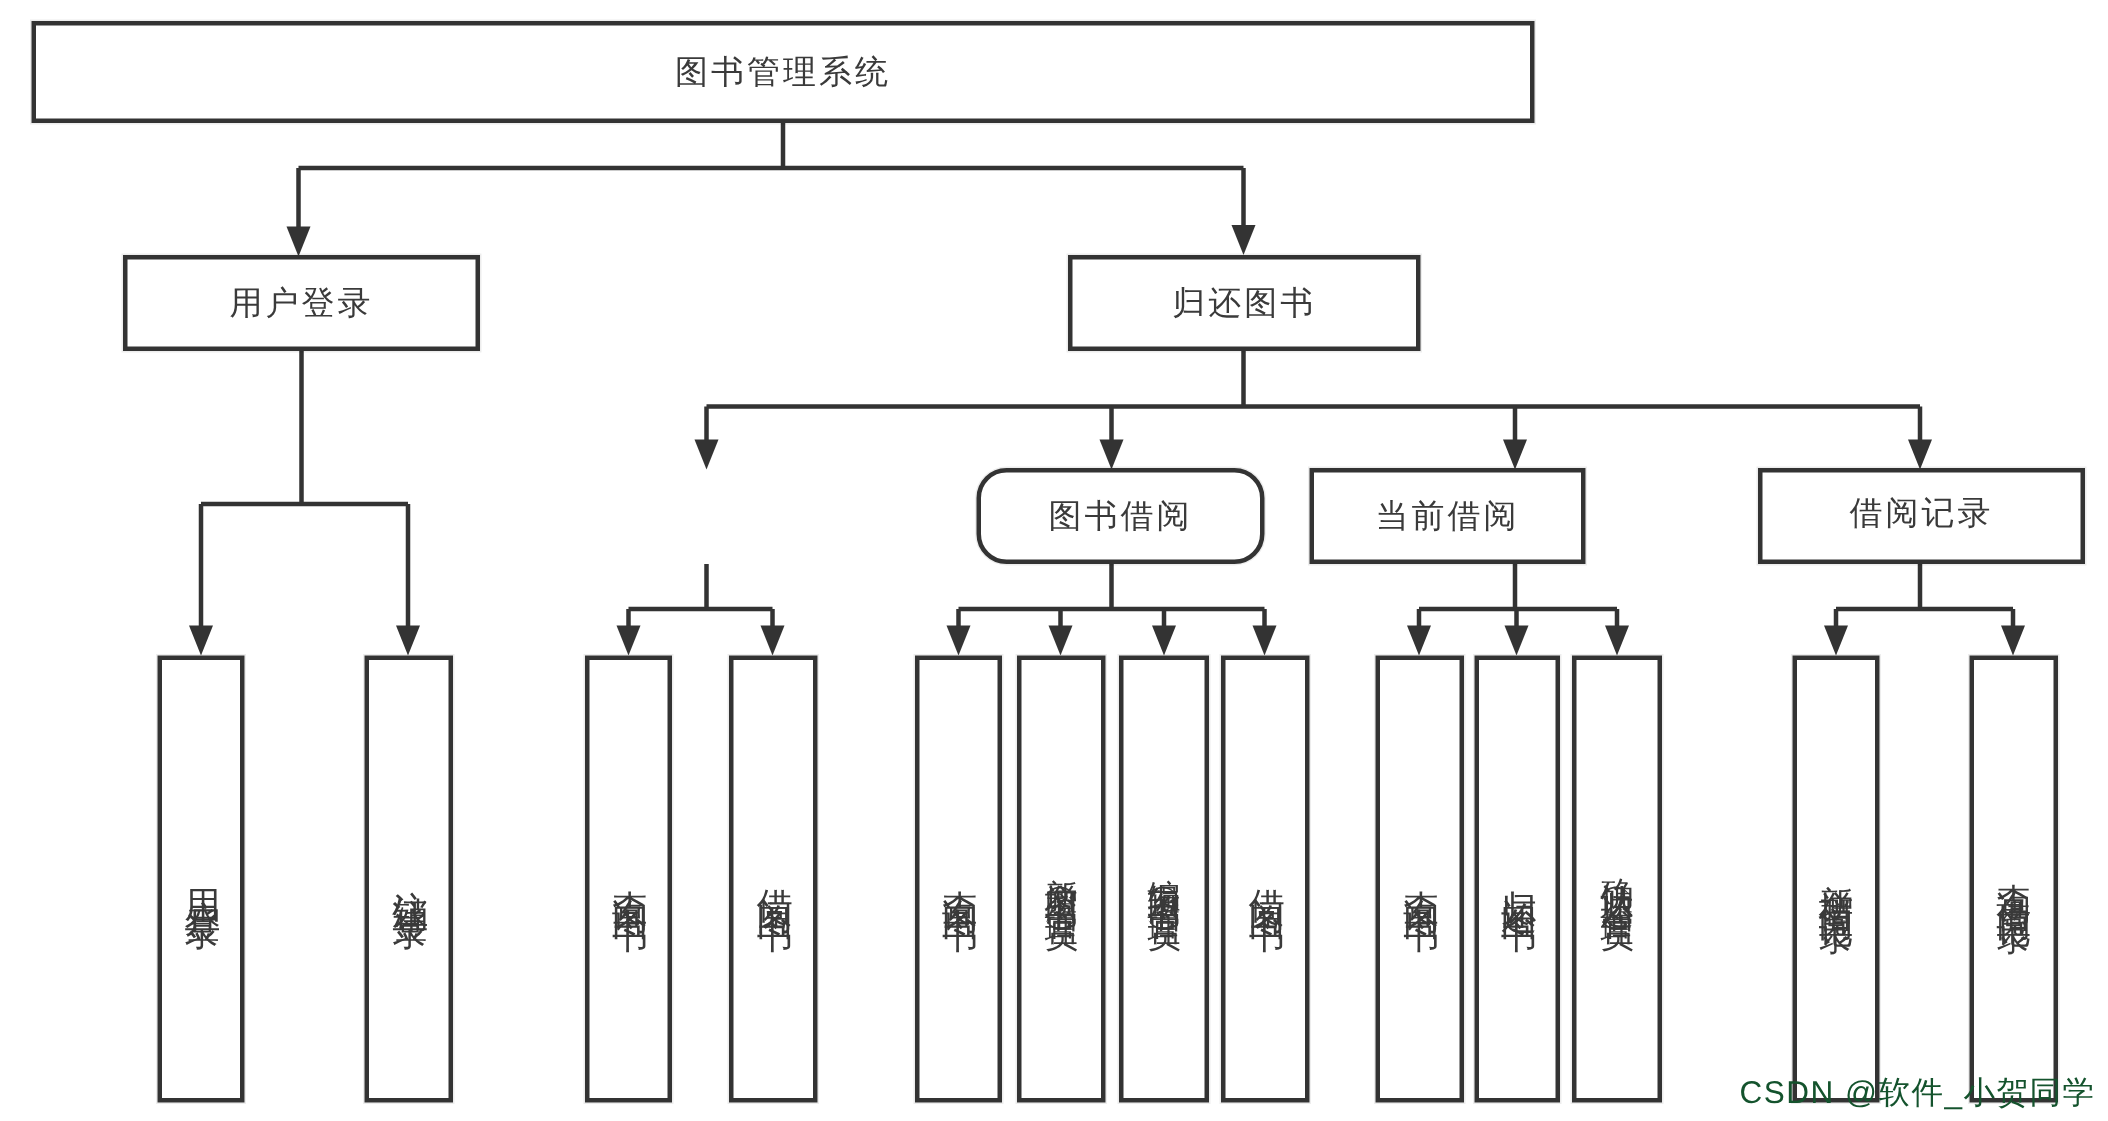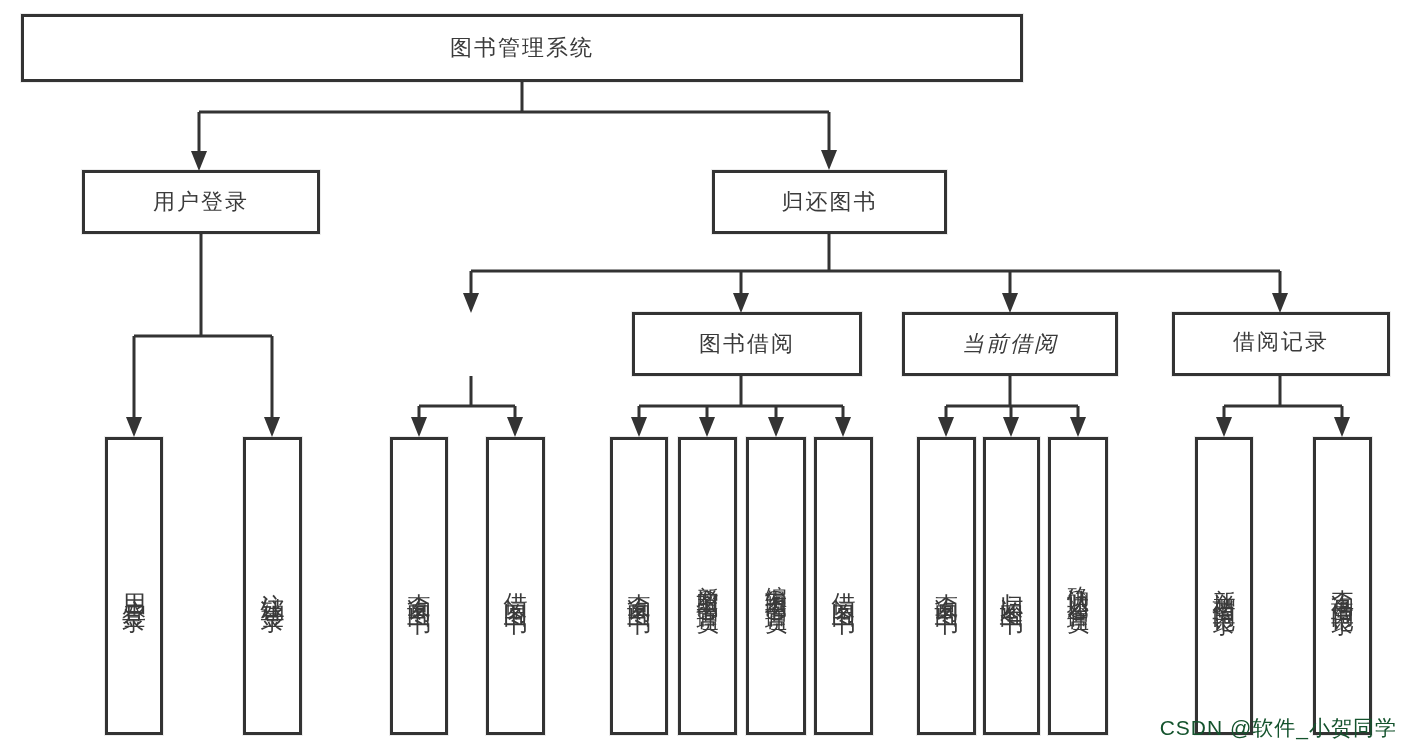--- a/index.html
+++ b/index.html
@@ -107,22 +107,22 @@
       <polygon points="1216,417 1232,417 1224,437"></polygon>
       <polygon points="1334,417 1350,417 1342,437"></polygon>
     </g>
   </svg>
 
   <div class="node hbox root-box">图书管理系统</div>
 
   <div class="node hbox l2" style="left:82px; width:238px;">用户登录</div>
   <div class="node hbox l2" style="left:712px; width:235px;">归还图书</div>
 
-  <div class="node hbox l3" style="left:632px; width:230px;">图书借阅</div>
-  <div class="node hbox l3" style="left:902px; width:216px;font-style:italic;">当前借阅</div>
+  <div class="node hbox l3" style="left:651px; width:192px;border-radius:20px;">图书借阅</div>
+  <div class="node hbox l3" style="left:873px; width:184px;">当前借阅</div>
   <div class="node hbox l3" style="left:1172px; width:218px;font-family:Liberation Mono, monospace;">借阅记录</div>
 
   <div class="node vbox" style="left:105px;">用户登录</div>
   <div class="node vbox" style="left:243px; width:59px;">注销登录</div>
 
   <div class="node vbox" style="left:390px;">查询图书</div>
   <div class="node vbox" style="left:486px; width:59px;">借阅图书</div>
 
   <div class="node vbox" style="left:610px;">查询图书</div>
   <div class="node vbox" style="left:678px; width:59px; font-size:22px; letter-spacing:4px;">新增图书（管理员）</div>

